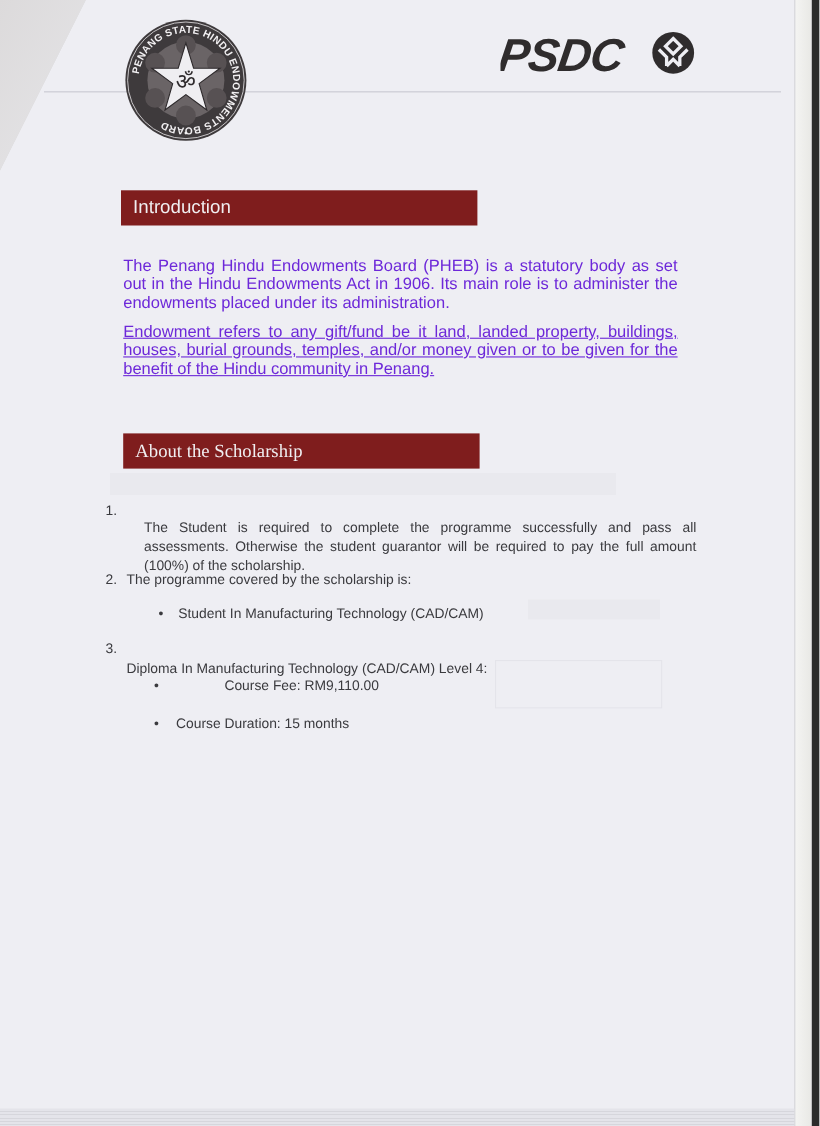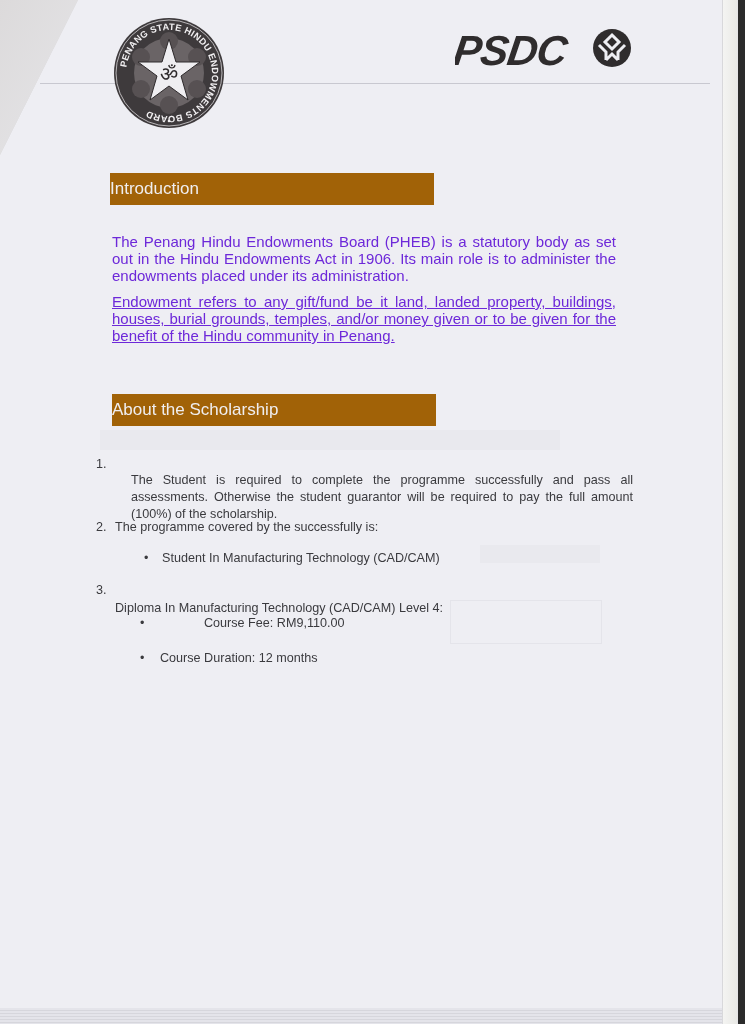--- a/index.html
+++ b/index.html
@@ -37,24 +37,25 @@
   }
   .header-rule {
     position: absolute; left: 40px; top: 83px; width: 670px; height: 1px;
     background: #c8c8d0;
   }
   .pheb-logo { position: absolute; left: 113px; top: 17px; width: 112px; height: 112px; }
   .psdc-logo { position: absolute; left: 455px; top: 27px; width: 180px; height: 44px; }
 
   .section-bar {
     position: absolute; height: 32px;
-    background: #a16207;
+    background: #7f1d1d;
     color: #f0eef0;
     font-size: 17px;
     line-height: 32px;
+    padding-left: 11px;
     box-sizing: border-box;
   }
   .para {
     position: absolute; left: 112px; width: 504px;
     font-size: 15px; line-height: 17px; color: #6d28d9;
     text-align: justify;
   }
   .list-num {
     position: absolute; left: 96px; font-size: 12.6px; line-height: 17px; color: #3a3a3e;
   }
@@ -121,30 +122,30 @@
   </svg>
 </div>
 
 <div class="section-bar" style="left:110px;top:173px;width:324px;">
   <span>Introduction</span>
 </div>
 
 <p class="para" style="top:233px;margin:0;">The Penang Hindu Endowments Board (PHEB) is a statutory body as set out in the Hindu Endowments Act in 1906. Its main role is to administer the endowments placed under its administration.</p>
 <p class="para" style="top:293px;margin:0;text-decoration:underline;">Endowment refers to any gift/fund  be it land, landed property, buildings, houses, burial grounds, temples, and/or money given or to be given for the benefit of the Hindu community in Penang.</p>
 
-<div class="section-bar" style="left:112px;top:394px;width:324px;">
+<div class="section-bar" style="left:112px;top:394px;width:324px;font-family:Liberation Serif, serif;">
   <span>About the Scholarship</span>
 </div>
 
 <span class="list-num" style="top:456px;">1.</span>
 <p class="list-text" style="top:456px;margin:16px;">The Student is required to complete the programme successfully and pass all assessments. Otherwise the student guarantor will be required to pay the full amount (100%) of the scholarship.</p>
 
 <span class="list-num" style="top:519px;">2.</span>
-<p class="list-text" style="top:519px;margin:0;">The programme covered by the successfully is:</p>
+<p class="list-text" style="top:519px;margin:0;">The programme covered by the scholarship is:</p>
 <span class="bullet" style="left:144px;top:550px;">•</span>
 <span class="bullet" style="left:162px;top:550px;">Student In Manufacturing Technology (CAD/CAM)</span>
 
 <span class="list-num" style="top:582px;">3.</span>
 <p class="list-text" style="top:600px;margin:0;">Diploma In Manufacturing Technology (CAD/CAM) Level 4:</p>
 <span class="bullet" style="left:140px;top:615px;">•</span>
 <span class="bullet" style="left:160px;top:615px;margin-left:44px;">Course Fee: RM9,110.00</span>
 <span class="bullet" style="left:140px;top:650px;">•</span>
-<span class="bullet" style="left:160px;top:650px;">Course Duration: 12 months</span>
+<span class="bullet" style="left:160px;top:650px;">Course Duration: 15 months</span>
 
 </body></html>

